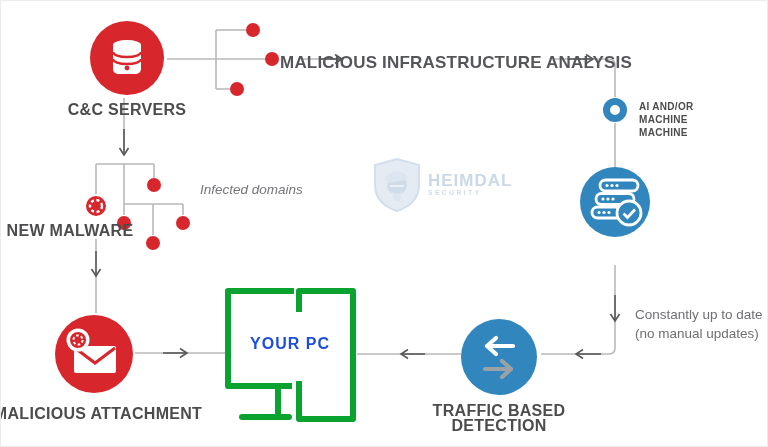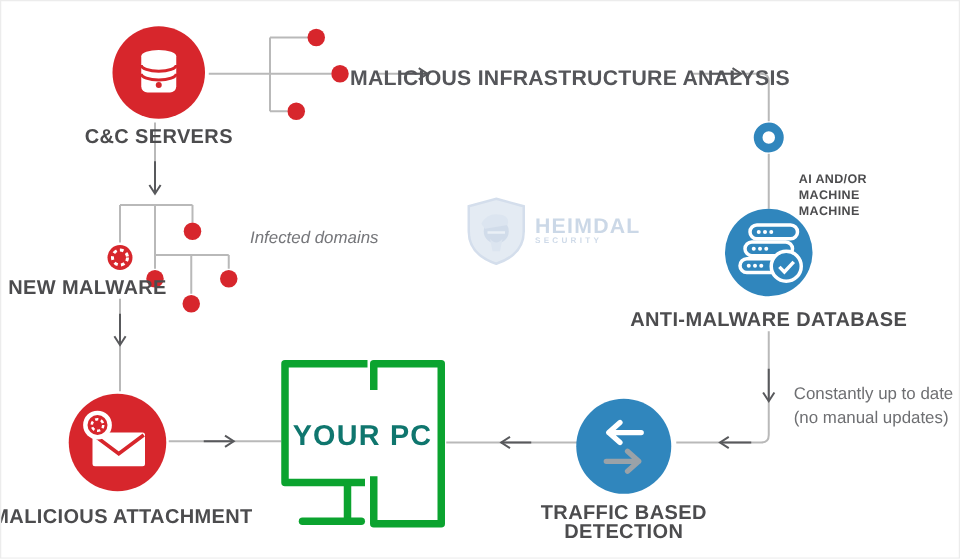--- a/index.html
+++ b/index.html
@@ -8,23 +8,23 @@
   #wires{position:absolute;left:0;top:0;z-index:1;}
   .node-circle{position:absolute;border-radius:50%;display:flex;align-items:center;justify-content:center;z-index:2;}
   .red{background:#d7262c;}
   .blue{background:#3086bd;}
   .node-label{position:absolute;z-index:3;font-size:16px;font-weight:bold;color:#4c4c4e;
               letter-spacing:.3px;white-space:nowrap;transform:translateX(-50%);text-align:center;}
   .muted-note{position:absolute;z-index:3;font-size:13.5px;color:#75767a;white-space:nowrap;}
   .ai-ring{position:absolute;left:602px;top:97px;width:10px;height:10px;border:7px solid #3086bd;
            border-radius:50%;background:#fff;z-index:2;}
   .ai-text{position:absolute;left:638px;top:99px;z-index:3;font-size:10px;font-weight:bold;
-           color:#4c4c4e;line-height:13px;letter-spacing:.3px;margin-top:37px;}
+           color:#4c4c4e;line-height:13px;letter-spacing:.3px;}
   .pc-label{position:absolute;left:289px;top:334px;transform:translateX(-50%);z-index:3;
-            font-size:23px;font-weight:bold;color:#0f766e;letter-spacing:1px;white-space:nowrap;}
+            font-size:16px;font-weight:bold;color:#1d4ed8;letter-spacing:1px;white-space:nowrap;}
   .infra-label{position:absolute;left:455px;top:52px;transform:translateX(-50%);z-index:3;
                font-size:17px;font-weight:bold;color:#55565a;letter-spacing:.2px;white-space:nowrap;}
   .watermark{position:absolute;left:371px;top:156px;z-index:0;display:flex;align-items:center;opacity:.95;}
   .wm-text{margin-left:6px;}
   .wm-name{font-size:17px;font-weight:bold;color:#c9d6e6;letter-spacing:1px;line-height:16px;}
   .wm-sub{font-size:6.5px;font-weight:bold;color:#cdd9e8;letter-spacing:2.6px;line-height:8px;}
   .two-line{line-height:15px;}
 </style>
 </head>
 <body>
@@ -162,21 +162,20 @@
           <circle cx="24" cy="28" r="1.6"></circle>
           <circle cx="29" cy="28" r="1.6"></circle>
         <circle cx="15" cy="41.5" r="1.6"></circle>
           <circle cx="20" cy="41.5" r="1.6"></circle>
           <circle cx="25" cy="41.5" r="1.6"></circle>
       </g>
       <circle cx="45" cy="42" r="12" fill="#3086bd" stroke="#ffffff" stroke-width="2.8"></circle>
       <path d="M39.5 42.5 L43.5 46.5 L51 38.5" stroke="#ffffff" stroke-width="2.8" fill="none"></path>
     </svg>
   </div>
-  <div class="node-label" style="left:614px;top:247px;">ANTI-MALWARE DATABASE</div>
 
   <div class="muted-note" style="left:634px;top:325px;color:#6e6f72;">(no manual updates)</div>
   <div class="muted-note" style="left:634px;top:306px;color:#6e6f72;">Constantly up to date</div>
 
   <div class="node-circle blue" style="left:460px;top:318px;width:76px;height:76px;">
     <svg width="56" height="56" viewBox="0 0 56 56">
       <g stroke="#ffffff" stroke-width="4.2" fill="none" stroke-linecap="round" stroke-linejoin="round">
         <path d="M42 17 H 16 M16 17 l 9 -8 M16 17 l 9 8"></path>
       </g>
       <g stroke="#9aa2a8" stroke-width="4.2" fill="none" stroke-linecap="round" stroke-linejoin="round">

